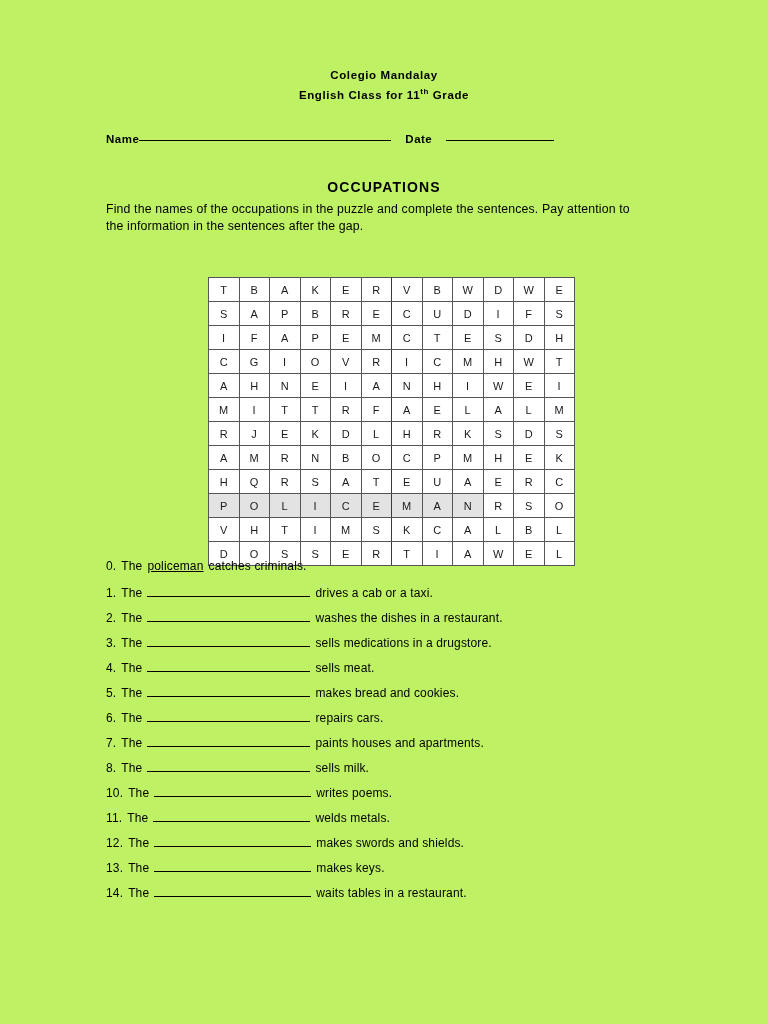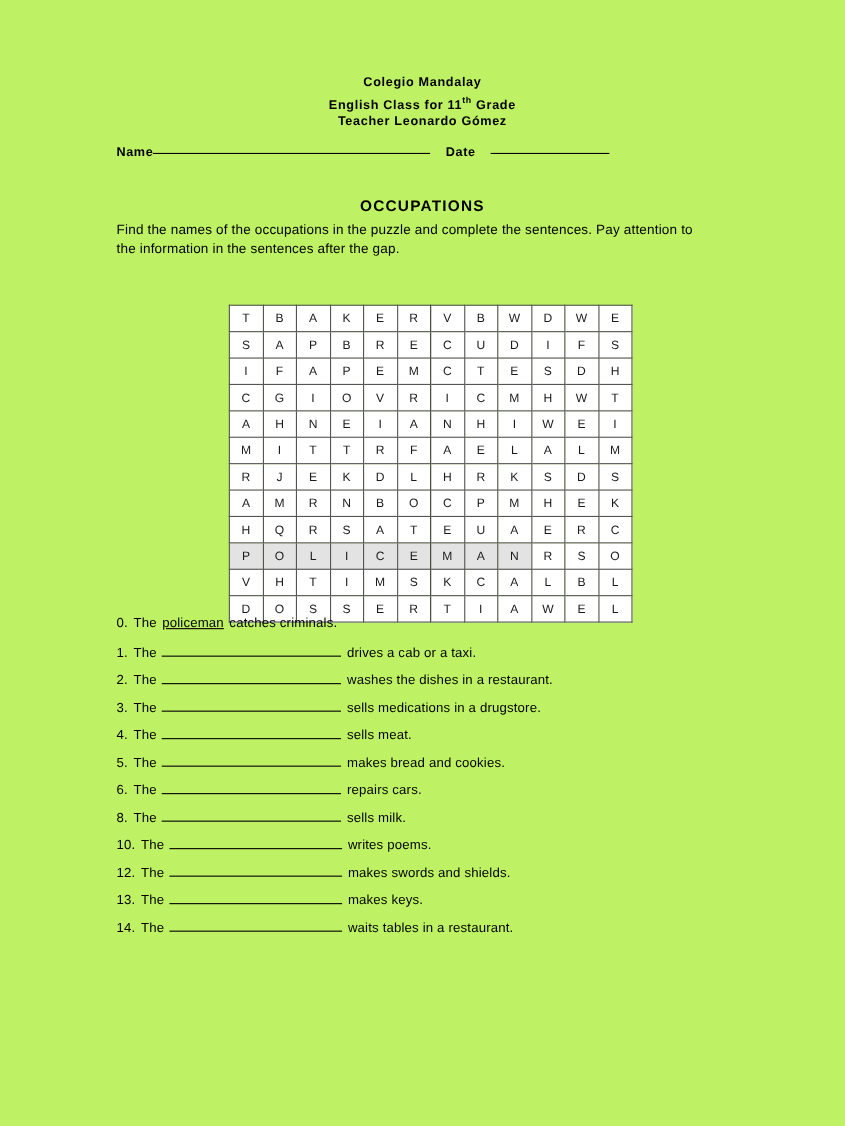--- a/index.html
+++ b/index.html
@@ -150,21 +150,20 @@
   .sp { display: inline-block; width: 5px; }
 </style>
 </head>
 <body>
 
 <div class="page">
 
   <div class="header-block">
     <div class="header-line">Colegio Mandalay</div>
     <div class="header-line"><span>English Class for 11</span><span class="sup">th</span> <span>Grade</span></div>
-    <div class="header-line">Teacher Leonardo Gómez</div>
   </div>
 
   <div class="namedate">
     <span>Name</span><span class="rule rule-name"></span><span class="gap-sm"></span><span>Date</span><span class="gap-sm"></span><span class="rule rule-date"></span>
   </div>
 
   <div class="section-title">OCCUPATIONS</div>
 
   <div class="instructions">Find the names of the occupations in the puzzle and complete the sentences. Pay attention to the information in the sentences after the gap.</div>
 
@@ -347,21 +346,23 @@
     <div class="sentence example">
       <span class="s-num">0.</span><span class="sp"></span><span class="s-the">The</span><span class="sp"></span><span class="answer-underline">policeman</span><span class="sp"></span><span>catches criminals.</span>
     </div>
     <div id="sentence-rows">
         <div class="sentence"><span class="s-num">1.</span><span class="sp"></span><span class="s-the">The</span><span class="sp"></span><span class="blank" style="width: 163px;"></span><span class="sp"></span><span>drives a cab or a taxi.</span></div>
         <div class="sentence"><span class="s-num">2.</span><span class="sp"></span><span class="s-the">The</span><span class="sp"></span><span class="blank" style="width: 163px;"></span><span class="sp"></span><span>washes the dishes in a restaurant.</span></div>
         <div class="sentence"><span class="s-num">3.</span><span class="sp"></span><span class="s-the">The</span><span class="sp"></span><span class="blank" style="width: 163px;"></span><span class="sp"></span><span>sells medications in a drugstore.</span></div>
         <div class="sentence"><span class="s-num">4.</span><span class="sp"></span><span class="s-the">The</span><span class="sp"></span><span class="blank" style="width: 163px;"></span><span class="sp"></span><span>sells meat.</span></div>
         <div class="sentence"><span class="s-num">5.</span><span class="sp"></span><span class="s-the">The</span><span class="sp"></span><span class="blank" style="width: 163px;"></span><span class="sp"></span><span>makes bread and cookies.</span></div>
         <div class="sentence"><span class="s-num">6.</span><span class="sp"></span><span class="s-the">The</span><span class="sp"></span><span class="blank" style="width: 163px;"></span><span class="sp"></span><span>repairs cars.</span></div>
+        <div class="sentence"><span class="s-num">7.</span><span class="sp"></span><span class="s-the">The</span><span class="sp"></span><span class="blank" style="width: 163px;"></span><span class="sp"></span><span>paints houses and apartments.</span></div>
         <div class="sentence"><span class="s-num">8.</span><span class="sp"></span><span class="s-the">The</span><span class="sp"></span><span class="blank" style="width: 163px;"></span><span class="sp"></span><span>sells milk.</span></div>
         <div class="sentence"><span class="s-num">10.</span><span class="sp"></span><span class="s-the">The</span><span class="sp"></span><span class="blank" style="width: 157px;"></span><span class="sp"></span><span>writes poems.</span></div>
+        <div class="sentence"><span class="s-num">11.</span><span class="sp"></span><span class="s-the">The</span><span class="sp"></span><span class="blank" style="width: 157px;"></span><span class="sp"></span><span>welds metals.</span></div>
         <div class="sentence"><span class="s-num">12.</span><span class="sp"></span><span class="s-the">The</span><span class="sp"></span><span class="blank" style="width: 157px;"></span><span class="sp"></span><span>makes swords and shields.</span></div>
         <div class="sentence"><span class="s-num">13.</span><span class="sp"></span><span class="s-the">The</span><span class="sp"></span><span class="blank" style="width: 157px;"></span><span class="sp"></span><span>makes keys.</span></div>
         <div class="sentence"><span class="s-num">14.</span><span class="sp"></span><span class="s-the">The</span><span class="sp"></span><span class="blank" style="width: 157px;"></span><span class="sp"></span><span>waits tables in a restaurant.</span></div>
       </div>
   </div>
 
 </div>
 
 </body></html>

